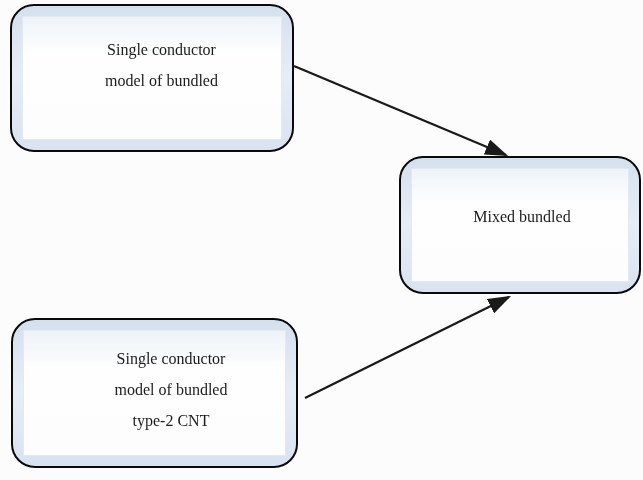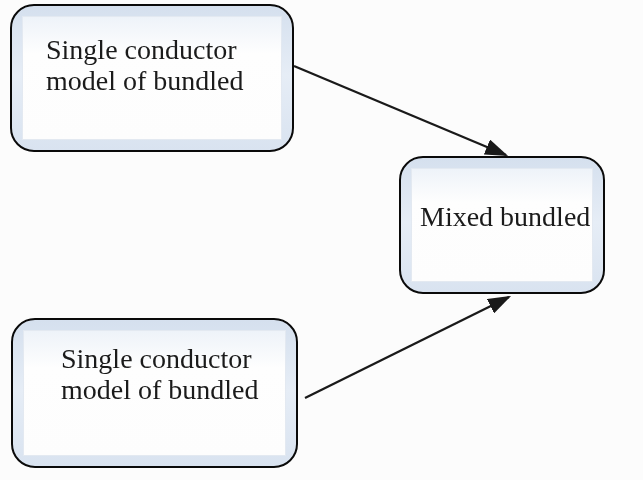--- a/index.html
+++ b/index.html
@@ -24,33 +24,34 @@
     pointer-events: none;
   }
   .node {
     position: absolute;
     box-sizing: border-box;
     border: 2.5px solid #0a0a0a;
     border-radius: 24px;
     background: linear-gradient(to bottom, #d5e0ee 0%, #e6edf6 48%, #d9e3f0 100%);
   }
   .node-type1 { left: 10px;  top: 4px;   width: 284px; height: 148px; }
-  .node-mixed { left: 399px; top: 156px; width: 206px; height: 138px; }
+  .node-mixed { left: 399px; top: 156px; width: 242px; height: 138px; }
   .node-type2 { left: 11px;  top: 318px; width: 287px; height: 150px; }
   .panel {
     position: absolute;
     left: 10px; right: 10px; top: 10px; bottom: 10px;
     background: linear-gradient(to bottom, #eef3f9 0%, #fefefe 30%, #fdfdfd 100%);
     border: 1px solid #e3e9f1;
   }
   .label {
     color: #1b1b1b;
-    font-size: 28px;
+    font-size: 16px;
     line-height: 31px;
     white-space: nowrap;
+    text-align: center;
   }
   .node-type1 .label { padding: 17px 4px 0 23px; }
   .node-mixed  .label { padding: 32px 4px 0 8px; line-height: 32px; }
   .node-type2 .label { padding: 12px 4px 0 37px; }
 </style>
 </head>
 <body>
 
 <div class="canvas">
 
@@ -79,17 +80,18 @@
         <div>Mixed bundled</div>
       </div>
     </div>
   </div>
 
   <div class="node node-type2">
     <div class="panel">
       <div class="label">
         <div>Single conductor</div>
         <div>model of bundled</div>
+        <div>type-2 CNT</div>
       </div>
     </div>
   </div>
 
 </div>
 
 </body></html>

